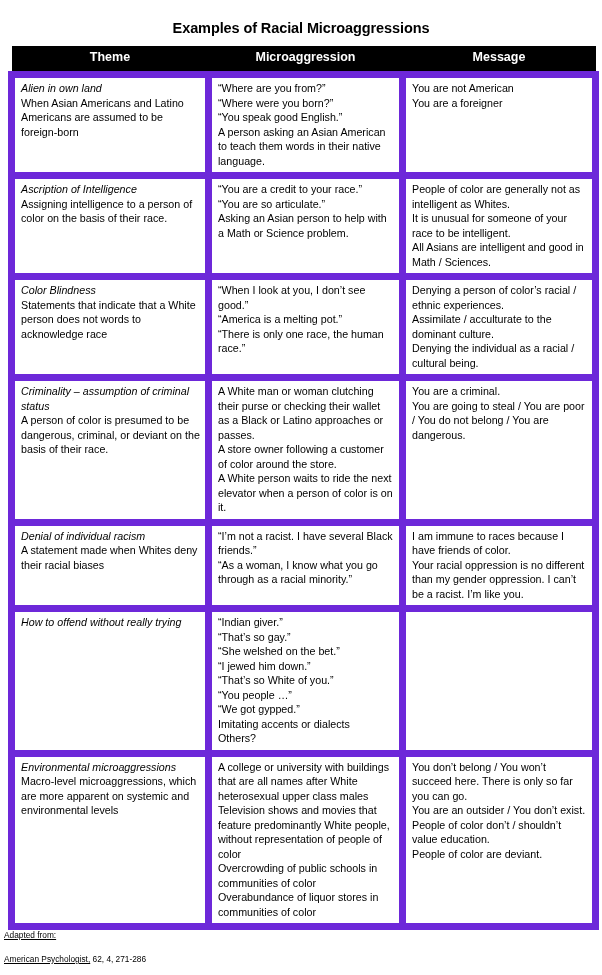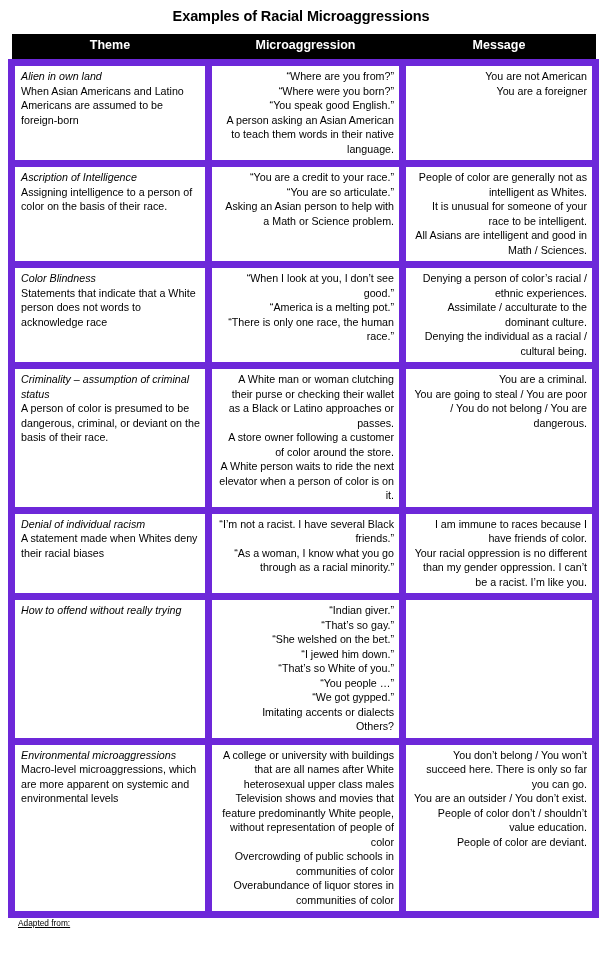--- a/index.html
+++ b/index.html
@@ -19,21 +19,21 @@
     width: 602px;
     height: 975px;
     position: relative;
     box-sizing: border-box;
   }
   .doc-title {
     text-align: center;
     font-size: 14.5px;
     font-weight: bold;
     letter-spacing: -0.1px;
-    margin: 6px 0 0 0;
+    margin: 18px 0 0 0;
     padding: 0;
     line-height: 20px;
     color: #000;
   }
   .table-wrap {
     margin: 8px 10px 0 8px;
   }
   table.mt {
     border-collapse: collapse;
     width: 584px;
@@ -62,25 +62,24 @@
   }
   col.c1 { width: 197px; }
   col.c2 { width: 194px; }
   col.c3 { width: 193px; }
   .theme-title {
     font-style: italic;
     display: block;
   }
   .lines span {
     display: block;
-    text-align: right;
   }
   .footer {
     position: absolute;
-    left: 18px;
+    left: 4px;
     top: 906px;
     width: 580px;
   }
   .footer .adapted {
     font-size: 8.3px;
     line-height: 12px;
     text-decoration: underline;
     display: inline-block;
     margin-bottom: 12px;
   }
@@ -230,16 +229,17 @@
               <span>People of color are deviant.</span>
             </td>
           </tr>
         </tbody>
     </table>
   </div>
 
   <div class="footer">
     <div class="adapted">Adapted from:</div>
     <div class="cite">
+      <span class="cite-line"><span class="u">American Psychologist,</span><span> 62, 4, 271-286</span></span>
     </div>
   </div>
 
 </div>
 
 </body></html>

